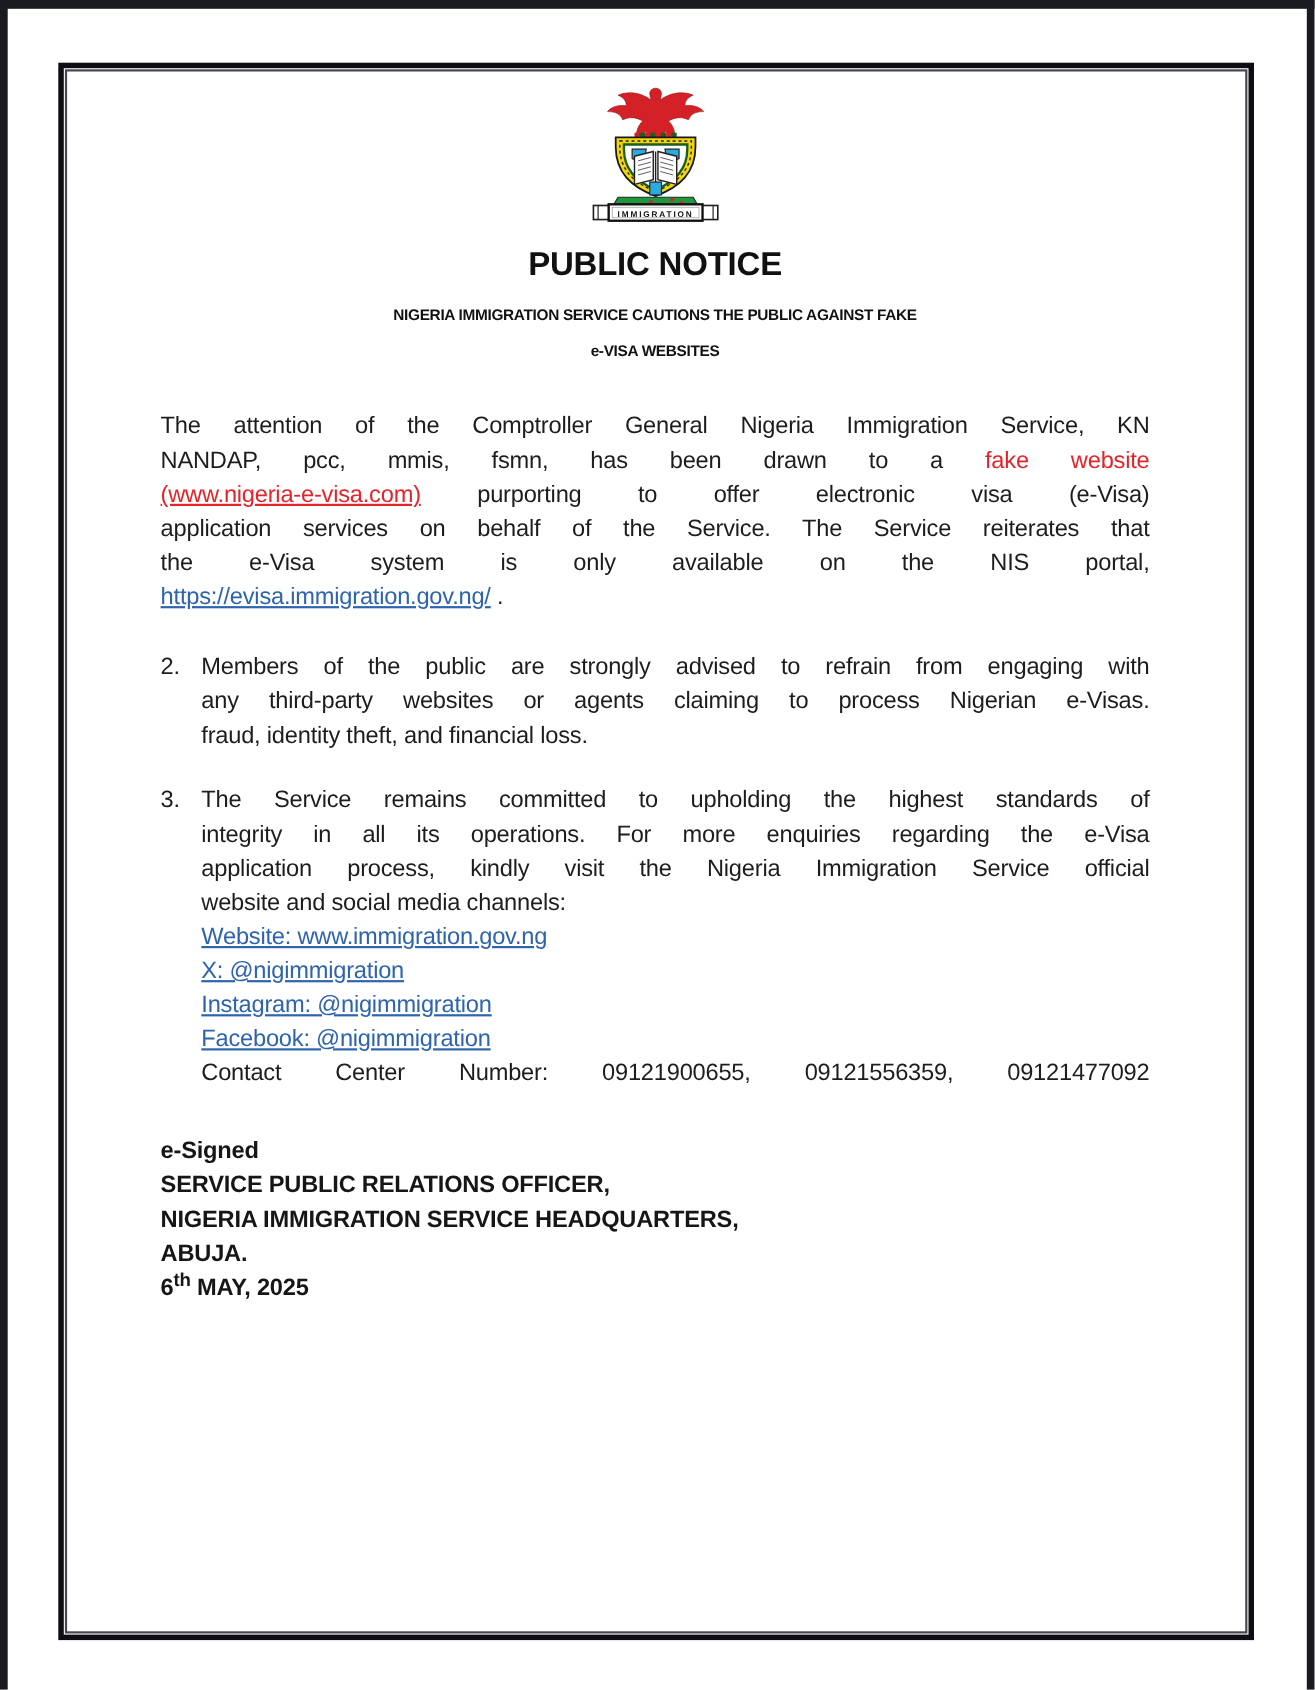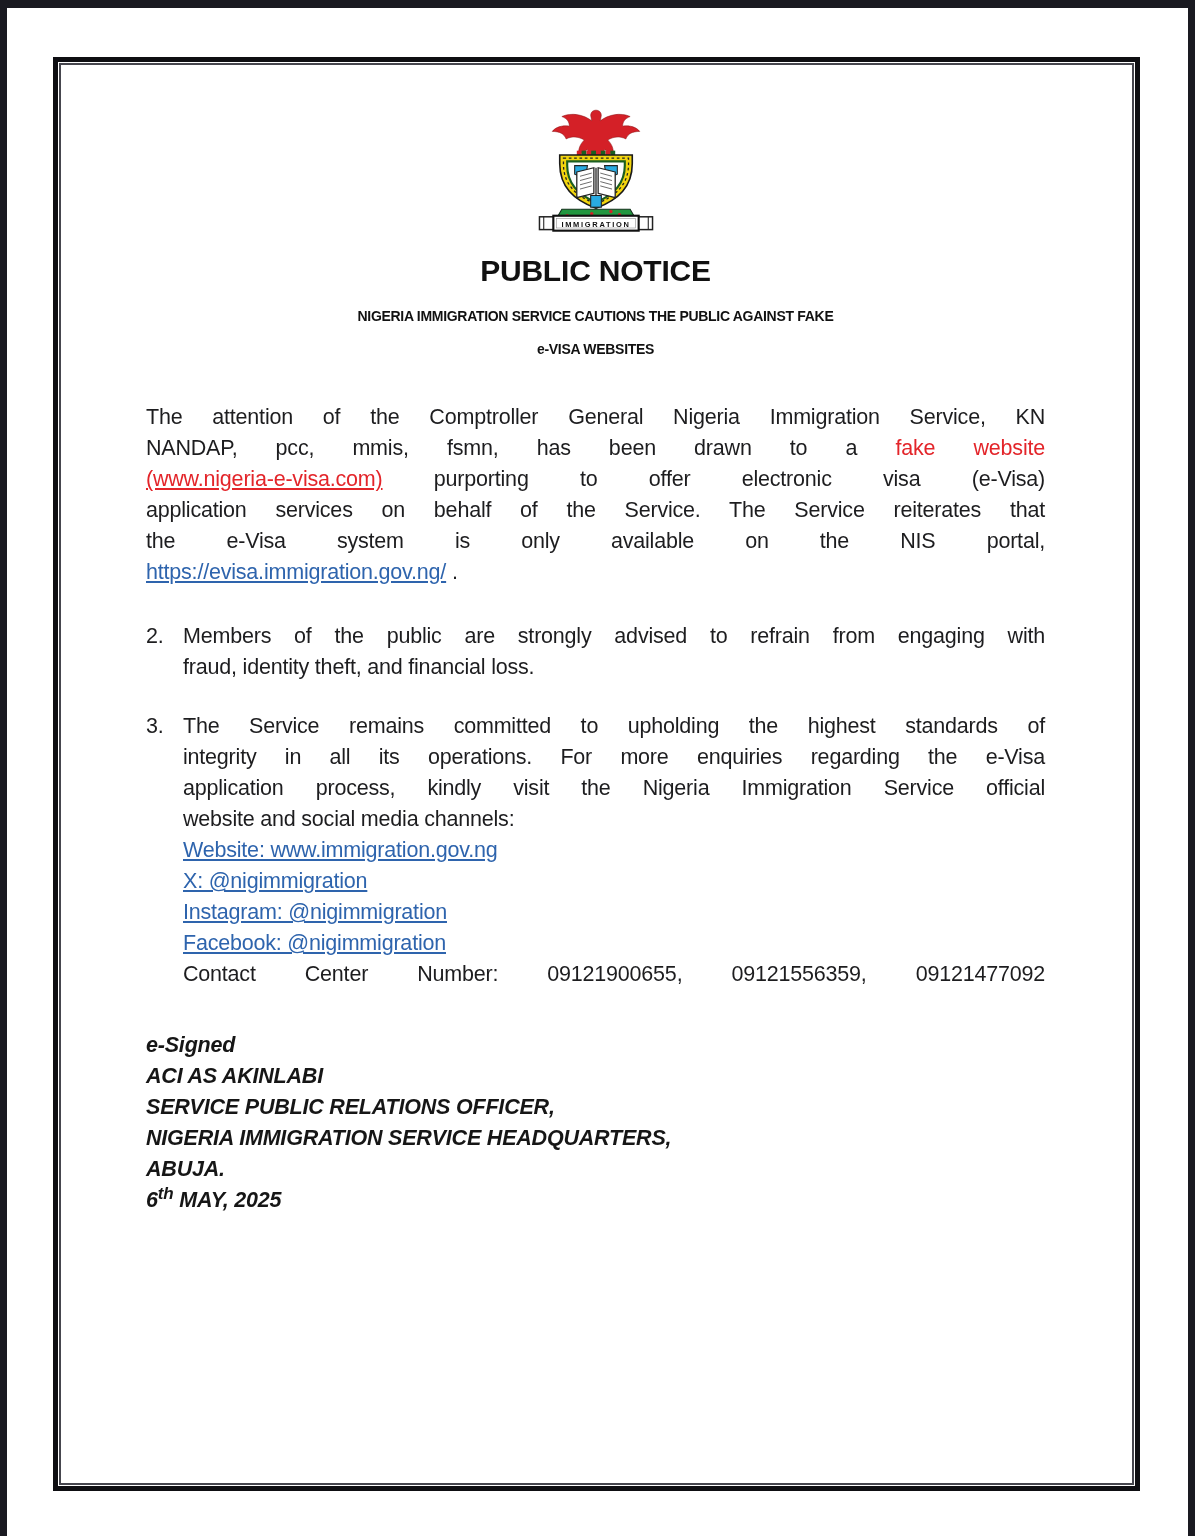--- a/index.html
+++ b/index.html
@@ -13,21 +13,21 @@
   .bezel-right{right:0;top:0;width:7px;height:1536px;}
 
   .frame{
     position:absolute;left:53px;top:57px;width:1087px;height:1434px;
     border:5px solid #0e0e12;box-sizing:border-box;background:#ffffff;
   }
   .frame-inner{position:absolute;inset:1px;border:2px solid #46464e;pointer-events:none;}
 
   .content{
     position:relative;height:100%;box-sizing:border-box;
-    padding:46px 90px 0 88px;
+    padding:16px 90px 0 88px;
     font-size:21.5px;color:#1d1d1f;letter-spacing:-0.2px;
   }
 
   .logo-wrap{text-align:center;height:130px;}
   .kicker{margin-top:16px;text-align:center;font-weight:700;font-size:30px;color:#111;}
   .title{margin-top:12px;text-align:center;font-weight:700;font-size:14px;line-height:33px;color:#111;letter-spacing:-0.3px;}
 
   .para{margin-top:36px;}
   .line{line-height:31px;text-align:justify;white-space:normal;}
   .line.j{text-align-last:justify;}
@@ -36,21 +36,21 @@
   .numbered.second{margin-top:28px;}
   .num{width:37px;flex-shrink:0;line-height:31px;}
   .nlines{flex:1;min-width:0;}
 
   .red{color:#e3252a;}
   .blue{color:#2e64ad;}
   .u{text-decoration:underline;}
   .link-line{line-height:31px;}
 
   .signature{margin-top:40px;font-weight:700;color:#161616;}
-  .signature .sline{line-height:31px;text-align:left;font-style:italic;}
+  .signature .sline{line-height:31px;text-align:left;}
   sup{font-size:17px;vertical-align:super;line-height:0;}
 </style>
 </head>
 <body>
 
 <div class="bezel bezel-top"></div>
 <div class="bezel bezel-left"></div>
 <div class="bezel bezel-right"></div>
 
 <div class="frame">
@@ -127,20 +127,21 @@
       <div class="line j"><span class="red u">(www.nigeria-e-visa.com)</span><span> purporting to offer electronic visa (e-Visa)</span></div>
       <div class="line j"><span>application services on behalf of the Service. The Service reiterates that</span></div>
       <div class="line j"><span>the e-Visa system is only available on the NIS portal,</span></div>
       <div class="line"><span class="blue u">https://evisa.immigration.gov.ng/</span><span> .</span></div>
     </div>
 
     <div class="numbered first">
       <div class="num">2.</div>
       <div class="nlines">
         <div class="line j"><span>Members of the public are strongly advised to refrain from engaging with</span></div>
+        <div class="line j"><span>any third-party websites or agents claiming to process Nigerian e-Visas.</span></div>
         <div class="line"><span>fraud, identity theft, and financial loss.</span></div>
       </div>
     </div>
 
     <div class="numbered second">
       <div class="num">3.</div>
       <div class="nlines">
         <div class="line j"><span>The Service remains committed to upholding the highest standards of</span></div>
         <div class="line j"><span>integrity in all its operations.  For more enquiries regarding the e-Visa</span></div>
         <div class="line j"><span>application process, kindly visit the Nigeria Immigration Service official</span></div>
@@ -148,21 +149,20 @@
         <div class="link-line"><span class="blue u">Website: www.immigration.gov.ng</span></div>
         <div class="link-line"><span class="blue u">X: @nigimmigration</span></div>
         <div class="link-line"><span class="blue u">Instagram: @nigimmigration</span></div>
         <div class="link-line"><span class="blue u">Facebook: @nigimmigration</span></div>
         <div class="line j">Contact Center Number: 09121900655, 09121556359, 09121477092</div>
       </div>
     </div>
 
     <div class="signature">
       <div class="sline">e-Signed</div>
-      <div class="sline">ACI AS AKINLABI</div>
       <div class="sline">SERVICE PUBLIC RELATIONS OFFICER,</div>
       <div class="sline">NIGERIA IMMIGRATION SERVICE HEADQUARTERS,</div>
       <div class="sline">ABUJA.</div>
       <div class="sline"><span>6</span><sup>th</sup><span> MAY, 2025</span></div>
     </div>
 
   </div>
 </div>
 
 </body></html>

